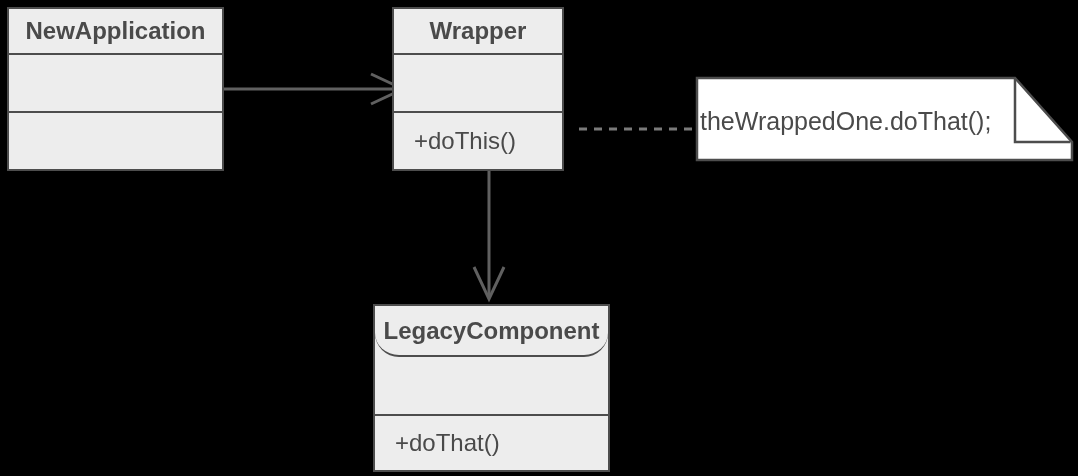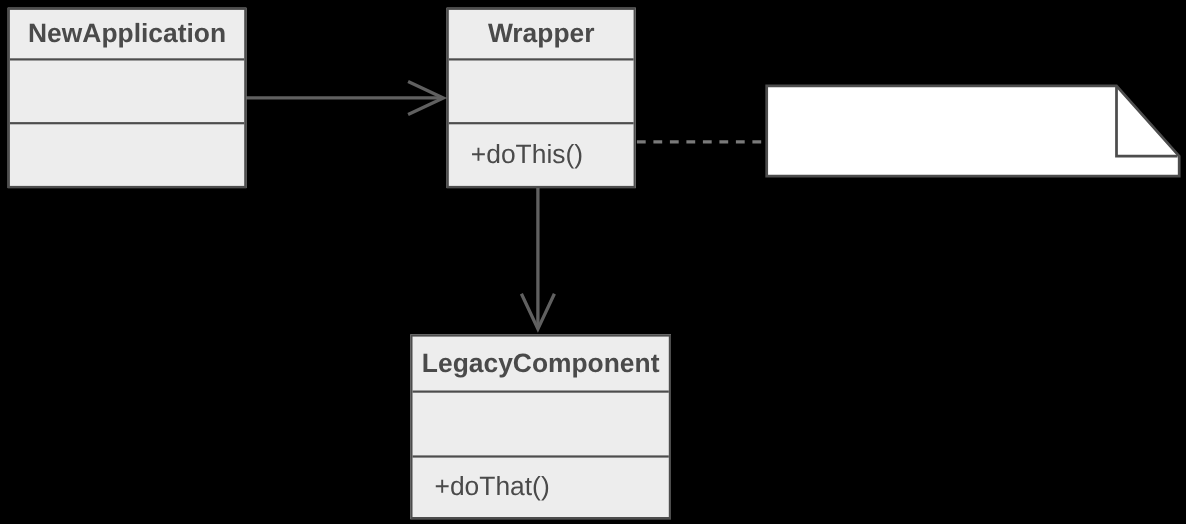--- a/index.html
+++ b/index.html
@@ -50,27 +50,27 @@
     display: flex;
     align-items: center;
     padding-left: 20px;
   }
   
   #class-newapplication { left: 7px; top: 7px; width: 217px; height: 164px; }
   #class-newapplication .uml-title   { height: 46px; }
   #class-newapplication .uml-attrs   { height: 58px; }
   #class-newapplication .uml-methods { flex: 1; }
   
-  #class-wrapper { left: 406px; top: 7px; width: 172px; height: 164px; }
+  #class-wrapper { left: 392px; top: 7px; width: 172px; height: 164px; }
   #class-wrapper .uml-title   { height: 46px; }
   #class-wrapper .uml-attrs   { height: 58px; }
   #class-wrapper .uml-methods { flex: 1; }
   
   #class-legacycomponent { left: 373px; top: 304px; width: 237px; height: 168px; }
-  #class-legacycomponent .uml-title   { height: 51px; }
+  #class-legacycomponent .uml-title   { height: 51px; border-radius: 24px; }
   #class-legacycomponent .uml-attrs   { height: 59px; }
   #class-legacycomponent .uml-methods { flex: 1; border-radius: 24px; }
 
   #note-text {
     position: absolute;
     left: 700px;
     top: 107px;
     font-size: 25px;
     color: #4a4a4a;
     white-space: nowrap;
@@ -112,14 +112,15 @@
     <div class="uml-attrs"></div>
     <div class="uml-methods">+doThis()</div>
   </div>
 
   <div class="uml-class" id="class-legacycomponent">
     <div class="uml-title">LegacyComponent</div>
     <div class="uml-attrs"></div>
     <div class="uml-methods">+doThat()</div>
   </div>
 
+  <div id="note-text">theWrappedOne.doThat();</div>
 
 </div>
 
 </body></html>

